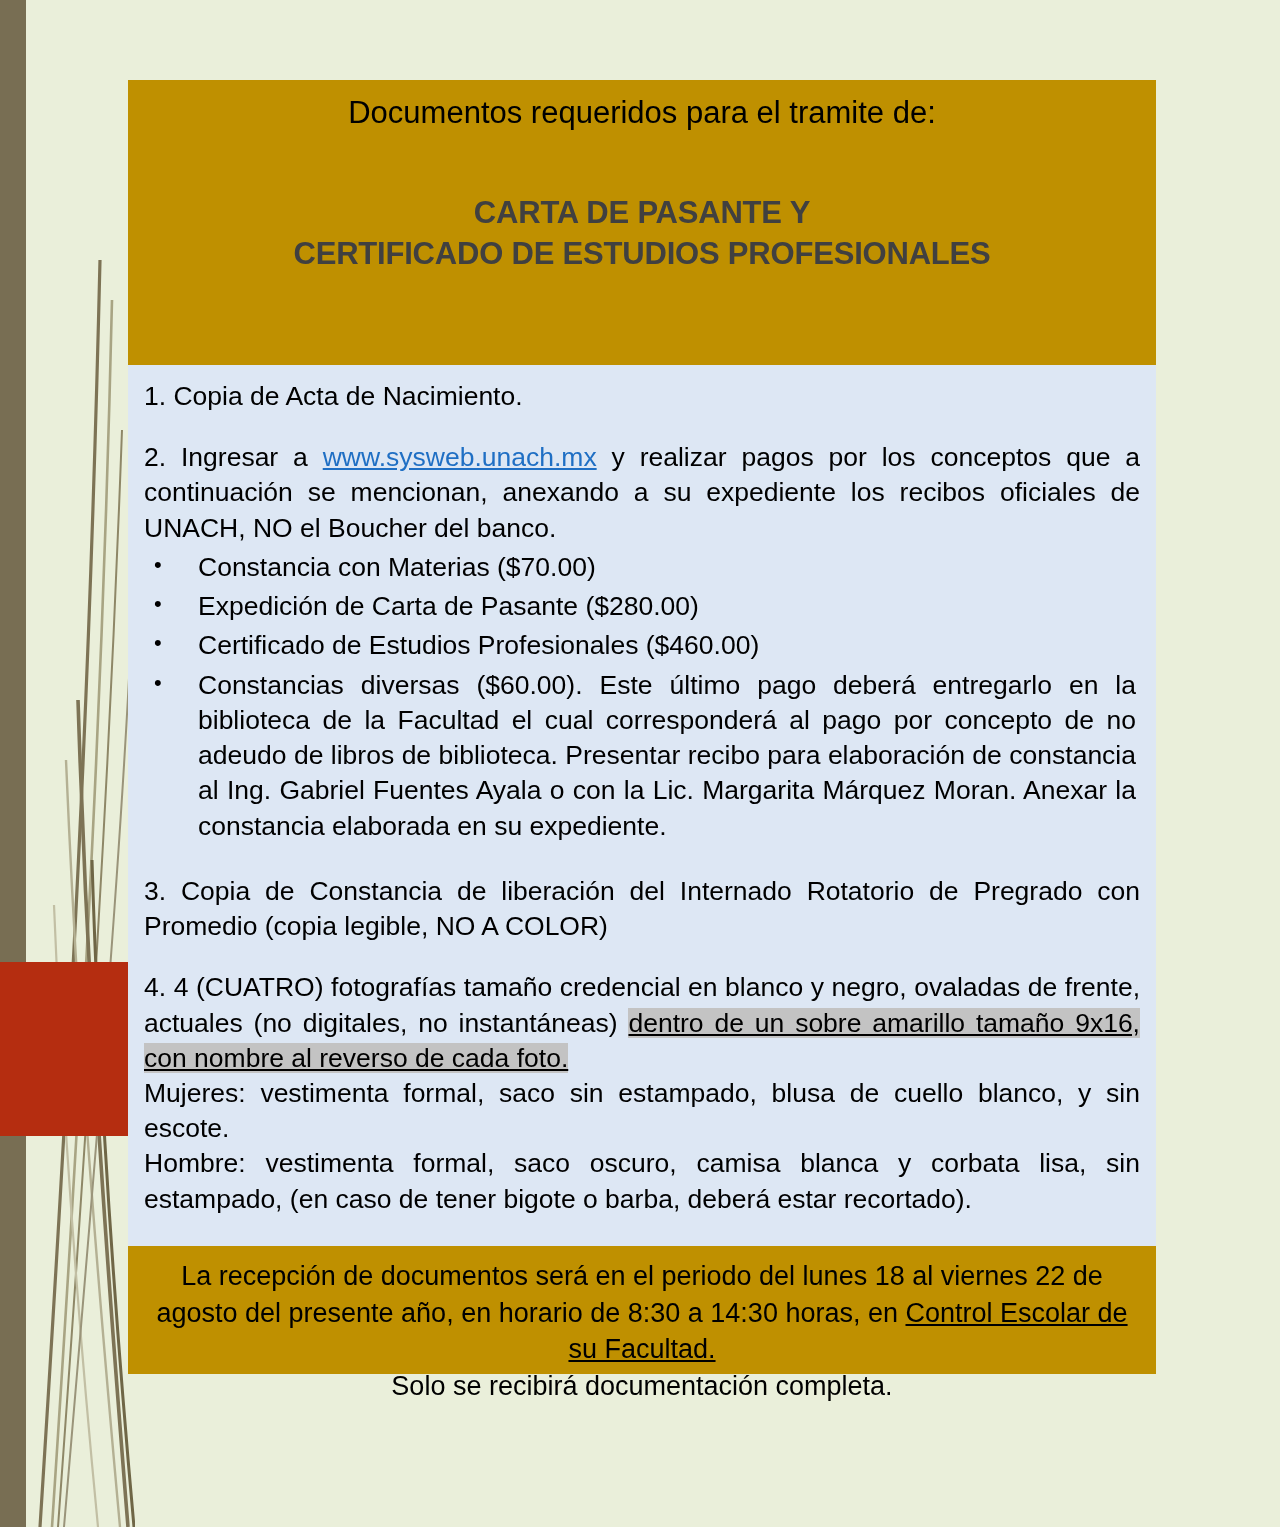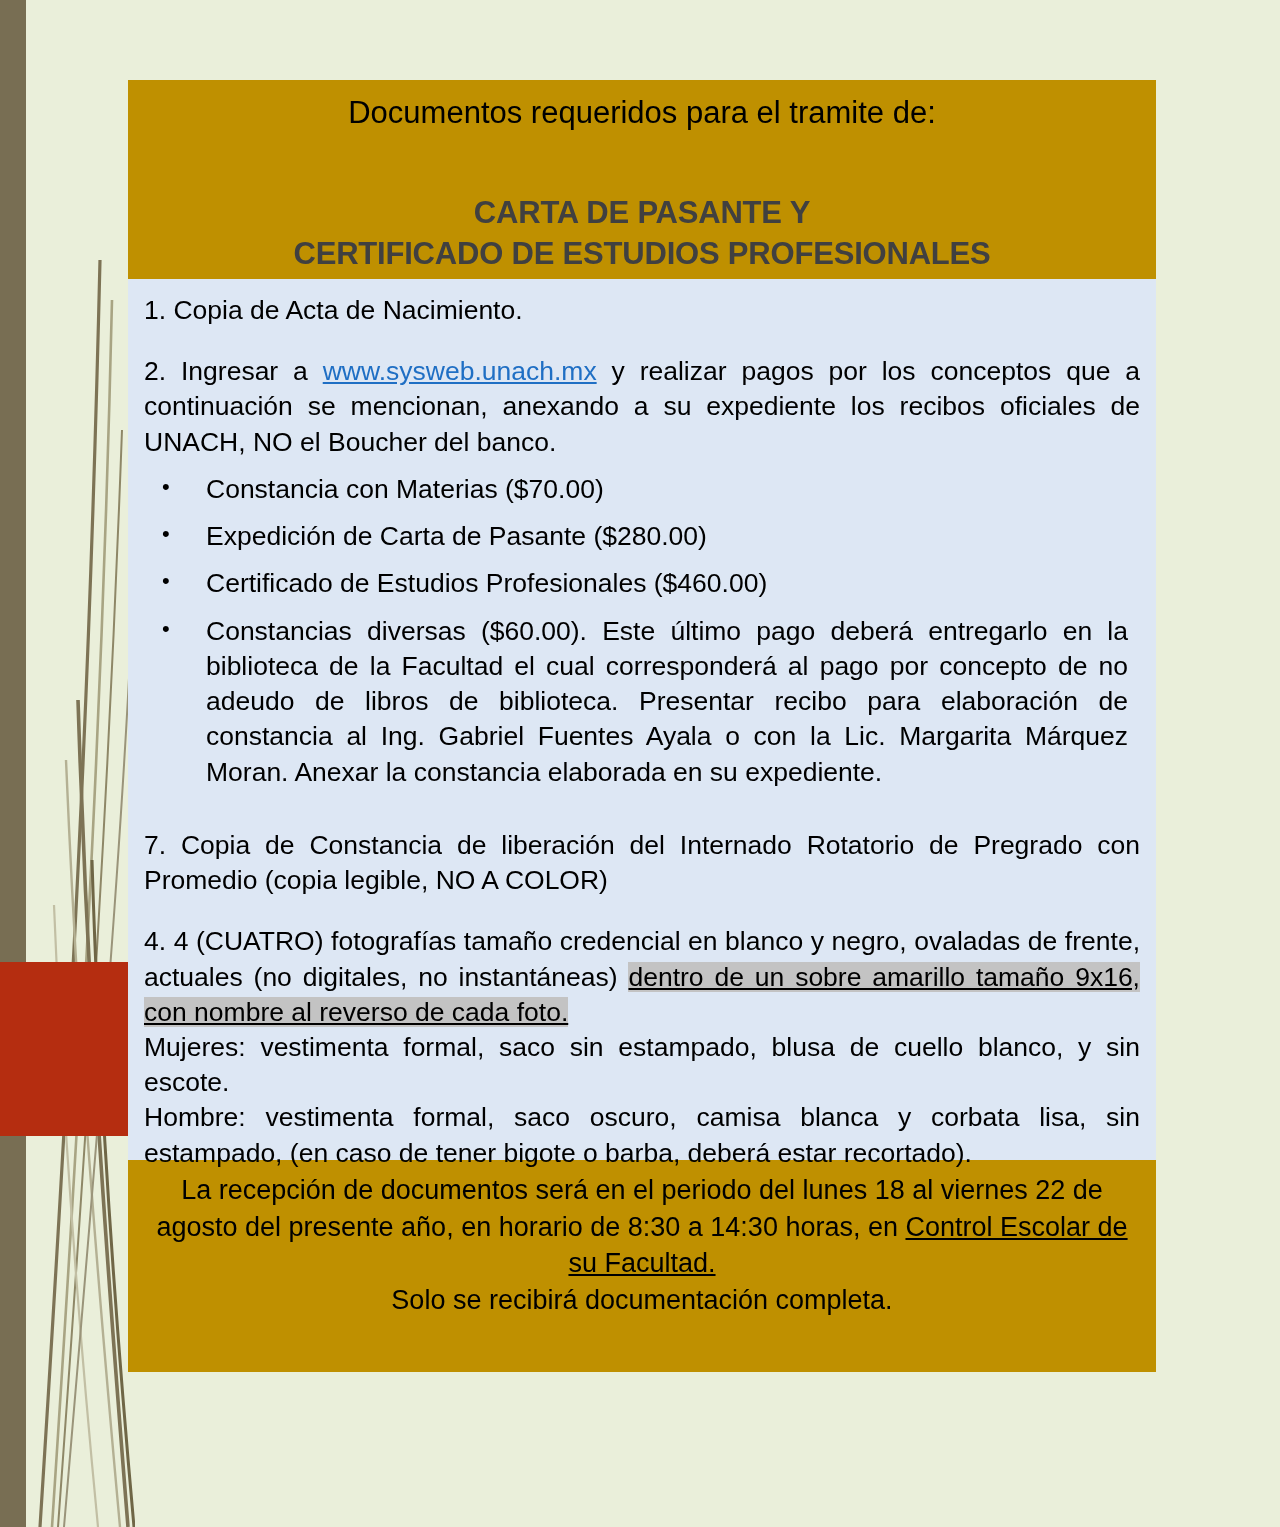--- a/index.html
+++ b/index.html
@@ -55,21 +55,21 @@
     top: 80px;
     width: 1028px;
     z-index: 2;
   }
 
   
   #header {
     background: #bf9000;
     padding: 14px 22px 18px 22px;
     box-sizing: border-box;
-    height: 199px;
+    height: 285px;
   }
   #header-line1 {
     font-size: 31px;
     color: #000;
     text-align: center;
     line-height: 1.25;
     font-weight: normal;
     margin: 0 0 60px 0;
   }
   .header-title-line {
@@ -103,21 +103,21 @@
     height: 26px;
   }
   ul.bullets {
     list-style: none;
     margin: 0;
     padding: 0;
   }
   ul.bullets > li {
     position: relative;
     padding-left: 50px;
-    margin: 12px;
+    margin: 4px;
     text-align: justify;
   }
   ul.bullets > li::before {
     content: "\2022";
     position: absolute;
     left: 6px;
     top: 0;
     font-size: 22px;
   }
   a.weblink {
@@ -130,21 +130,21 @@
   }
   b, strong {
     font-weight: normal;
   }
 
   
   #footer {
     background: #bf9000;
     padding: 12px 26px 14px 26px;
     box-sizing: border-box;
-    height: 212px;
+    height: 128px;
     font-size: 27px;
     color: #000;
     text-align: center;
     line-height: 1.36;
   }
   #footer p {
     margin: 0;
   }
   .u {
     text-decoration: underline;
@@ -186,21 +186,21 @@
 
     <ul class="bullets">
       <li>Constancia con Materias ($70.00)</li>
       <li>Expedición de Carta de Pasante ($280.00)</li>
       <li>Certificado de Estudios Profesionales ($460.00)</li>
       <li>Constancias diversas ($60.00). Este último pago deberá entregarlo en la biblioteca de la Facultad el cual corresponderá al pago por concepto de no adeudo de libros de biblioteca. Presentar recibo para elaboración de constancia al Ing. Gabriel Fuentes Ayala o con la Lic. Margarita Márquez Moran. Anexar la constancia elaborada en su expediente.</li>
     </ul>
 
     <div class="spacer"></div>
 
-    <p class="para">7. Copia de Constancia de liberación del Internado Rotatorio de Pregrado con Promedio (copia legible, NO A COLOR)</p>
+    <p class="para">3. Copia de Constancia de liberación del Internado Rotatorio de Pregrado con Promedio (copia legible, NO A COLOR)</p>
 
     <div class="spacer"></div>
 
     <p class="para"><span>4. 4 (CUATRO) fotografías tamaño credencial en blanco y negro, ovaladas de frente, actuales (no digitales, no instantáneas) </span><span class="hl">dentro de un sobre amarillo tamaño 9x16, con nombre al reverso de cada foto.</span></p>
 
     <p class="para"><b>Mujeres:</b><span> vestimenta formal, saco sin estampado, blusa de cuello blanco, y sin escote.</span></p>
 
     <p class="para"><b>Hombre:</b><span> vestimenta formal, saco oscuro, camisa blanca y corbata lisa, sin estampado, (en caso de tener bigote o barba, deberá estar recortado).</span></p>
 
   </div>

